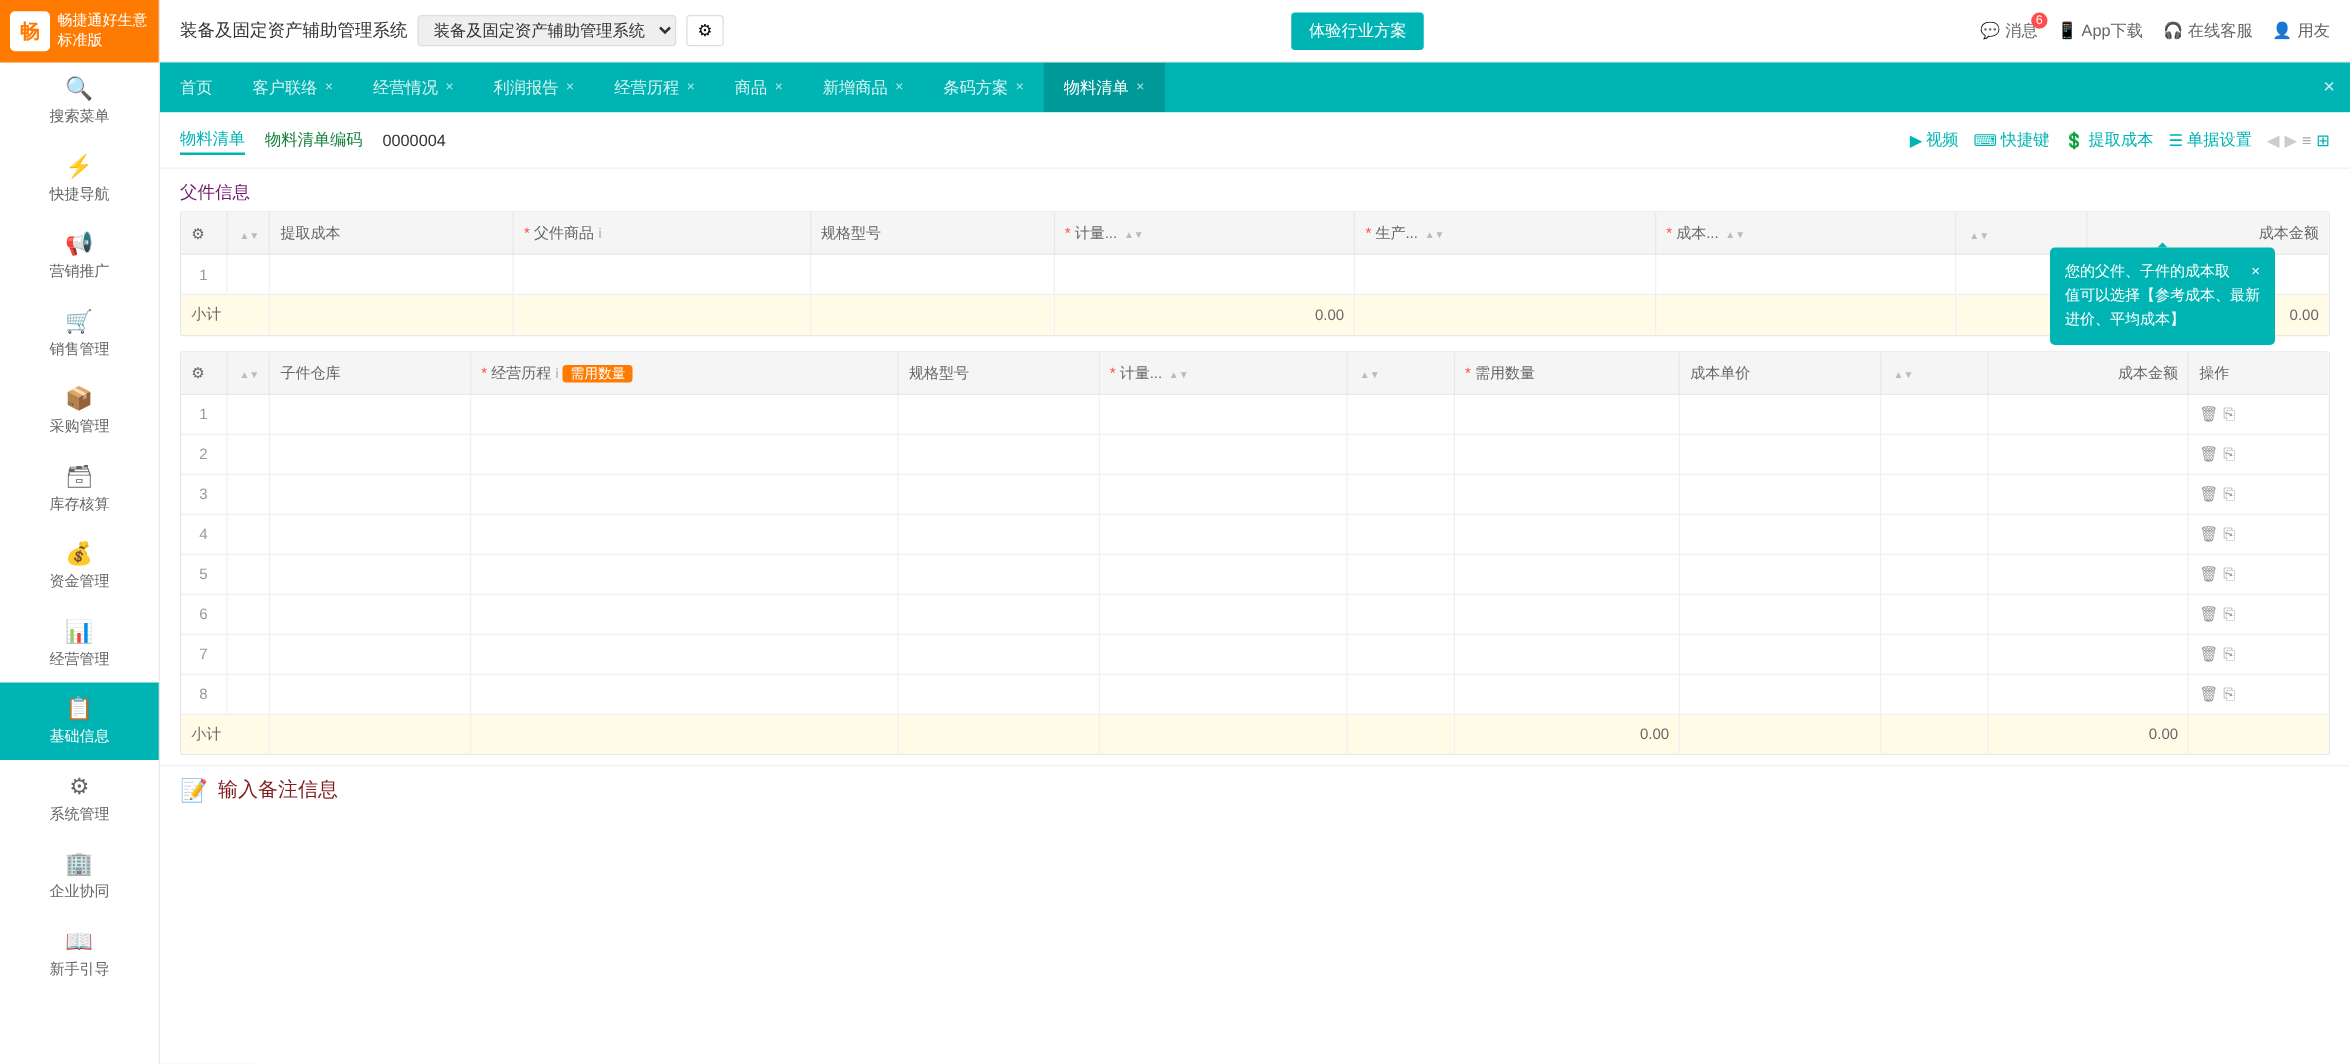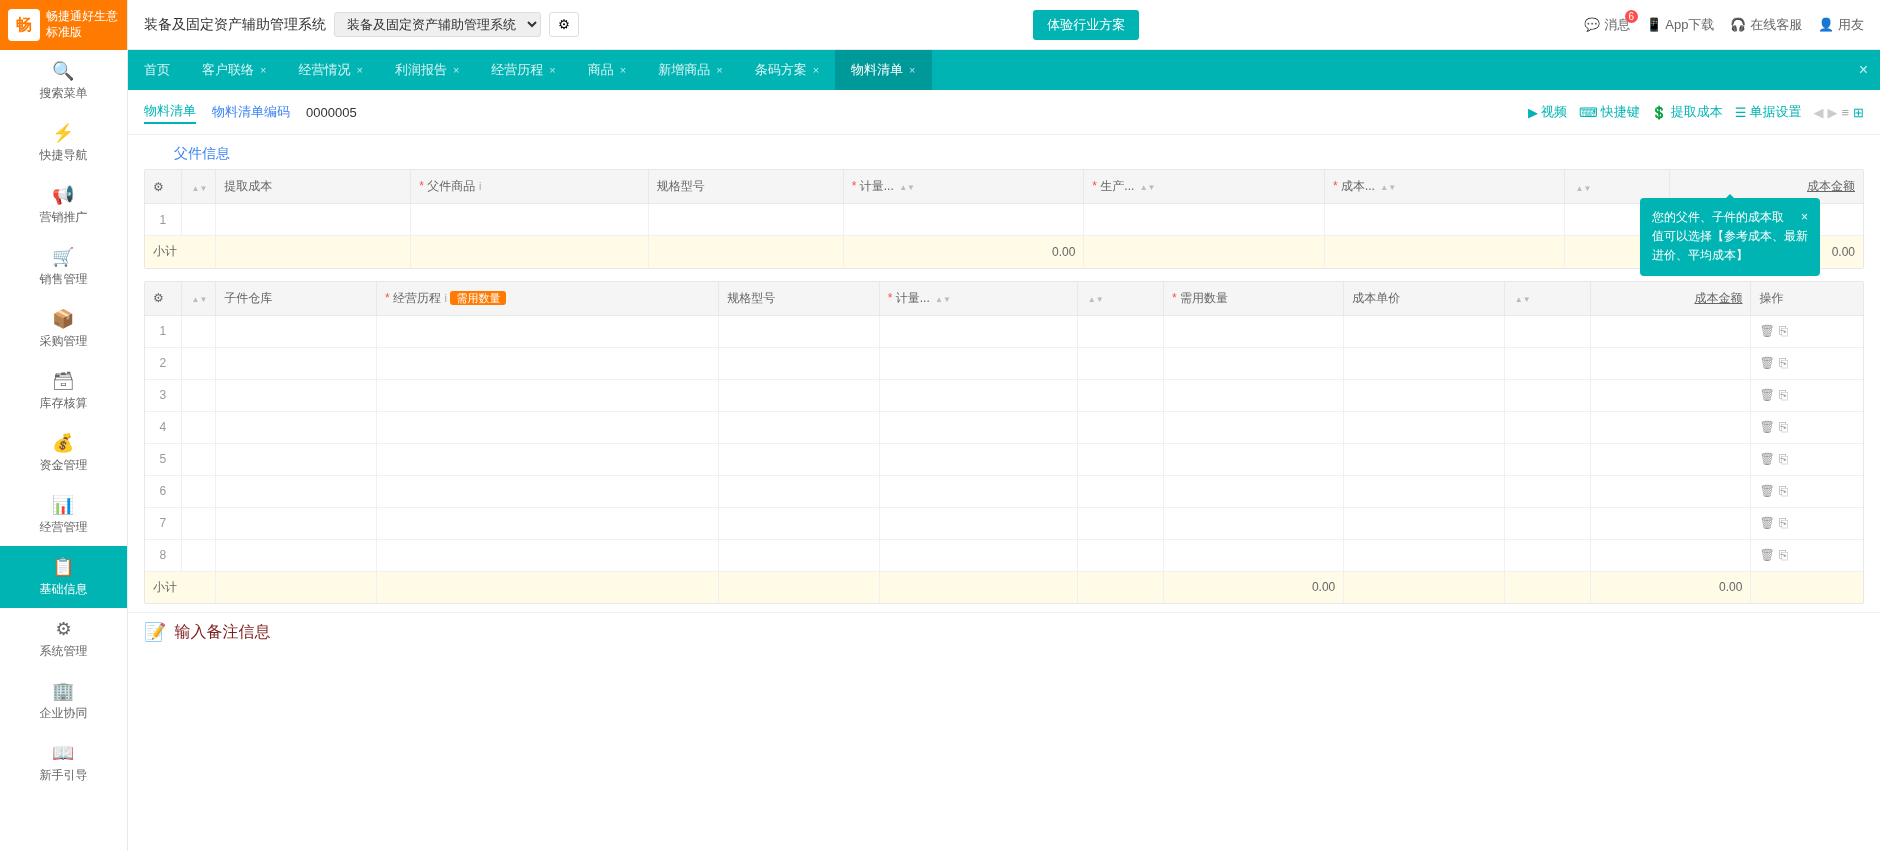--- a/index.html
+++ b/index.html
@@ -31,29 +31,29 @@
     .nav-tab { padding: 0 16px; color: rgba(255,255,255,0.85); cursor: pointer; height: 40px; display: flex; align-items: center; gap: 4px; font-size: 13px; white-space: nowrap; }
     .nav-tab.active { background: rgba(0,0,0,0.15); color: #fff; }
     .nav-tab-close { font-size: 11px; color: rgba(255,255,255,0.7); margin-left: 2px; }
     .nav-close-all { margin-left: auto; padding: 0 12px; color: rgba(255,255,255,0.8); cursor: pointer; font-size: 16px; }
 
     
     .content { flex: 1; overflow-y: auto; background: #fff; padding: 0; }
 
     
     .sub-header { display: flex; align-items: center; gap: 16px; padding: 10px 16px; border-bottom: 1px solid #f0f0f0; background: #fff; }
-    .sub-tab { color: #3b82f6; cursor: pointer; padding: 2px 0; font-size: 13px; }
+    .sub-tab { color: #15803d; cursor: pointer; padding: 2px 0; font-size: 13px; }
     .sub-tab.active { color: #00b4b4; border-bottom: 2px solid #00b4b4; font-weight: 500; }
     .sub-code { color: #333; font-size: 13px; }
     .sub-actions { margin-left: auto; display: flex; align-items: center; gap: 12px; color: #00b4b4; font-size: 13px; cursor: pointer; }
     .sub-action-item { display: flex; align-items: center; gap: 3px; }
 
     
     .section { padding: 0 16px 0 16px; }
-    .section-title { font-size: 14px; color: #3b82f6; padding: 10px 0 6px 0; font-weight: 500; margin-left: 30px; }
+    .section-title { font-size: 14px; color: #701a75; padding: 10px 0 6px 0; font-weight: 500; }
 
     
     .table-wrap { border: 1px solid #e8e8e8; border-radius: 2px; overflow: hidden; }
     table { width: 100%; border-collapse: collapse; font-size: 12px; }
     thead tr { background: #f5f5f5; }
     thead th { padding: 8px 8px; text-align: left; color: #666; font-weight: normal; border-right: 1px solid #e8e8e8; border-bottom: 1px solid #e8e8e8; white-space: nowrap; }
     thead th:last-child { border-right: none; }
     tbody tr { border-bottom: 1px solid #f0f0f0; }
     tbody tr:last-child { border-bottom: none; }
     tbody td { padding: 6px 8px; color: #333; border-right: 1px solid #f0f0f0; height: 32px; }
@@ -64,21 +64,21 @@
     .row-num { color: #999; text-align: center; }
     .scan-btn { background: #ff7a00; color: #fff; border-radius: 3px; padding: 1px 6px; font-size: 11px; cursor: pointer; }
     .op-icons { display: flex; align-items: center; gap: 4px; color: #999; }
 
     
     .tooltip-box { position: absolute; top: 120px; right: 140px; background: #00b4b4; color: #fff; padding: 10px 12px; border-radius: 4px; font-size: 12px; line-height: 1.6; max-width: 180px; z-index: 100; }
     .tooltip-box::before { content: ''; position: absolute; top: -8px; left: 50%; transform: translateX(-50%); border: 4px solid transparent; border-bottom-color: #00b4b4; }
     .tooltip-close { float: right; cursor: pointer; margin-left: 8px; }
 
     .cost-amount { text-align: right; font-size: 12px; }
-    .header-cost { text-align: right; text-decoration: underline; }
+    .header-cost { text-align: right; }
 
     .info-icon { color: #aaa; font-size: 11px; }
     .sort-arrows { display: inline-flex; flex-direction: column; margin-left: 2px; font-size: 8px; color: #bbb; line-height: 1; }
   </style>
 </head>
 <body>
 
 <div class="sidebar">
   <div class="sidebar-logo">
     <div class="sidebar-logo-icon">畅</div>
@@ -214,21 +214,21 @@
   <div class="content" style="position:relative;">
 
     <div class="tooltip-box" style="position:absolute;top:108px;right:60px;z-index:200;">
       <span class="tooltip-close">×</span>
       <span>您的父件、子件的成本取值可以选择【参考成本、最新进价、平均成本】</span>
     </div>
 
     <div class="sub-header">
       <span class="sub-tab active">物料清单</span>
       <span class="sub-tab">物料清单编码</span>
-      <span class="sub-code">0000005</span>
+      <span class="sub-code">0000004</span>
       <div class="sub-actions">
         <div class="sub-action-item">
           <span>▶</span>
           <span>视频</span>
         </div>
         <div class="sub-action-item">
           <span>⌨</span>
           <span>快捷键</span>
         </div>
         <div class="sub-action-item">

